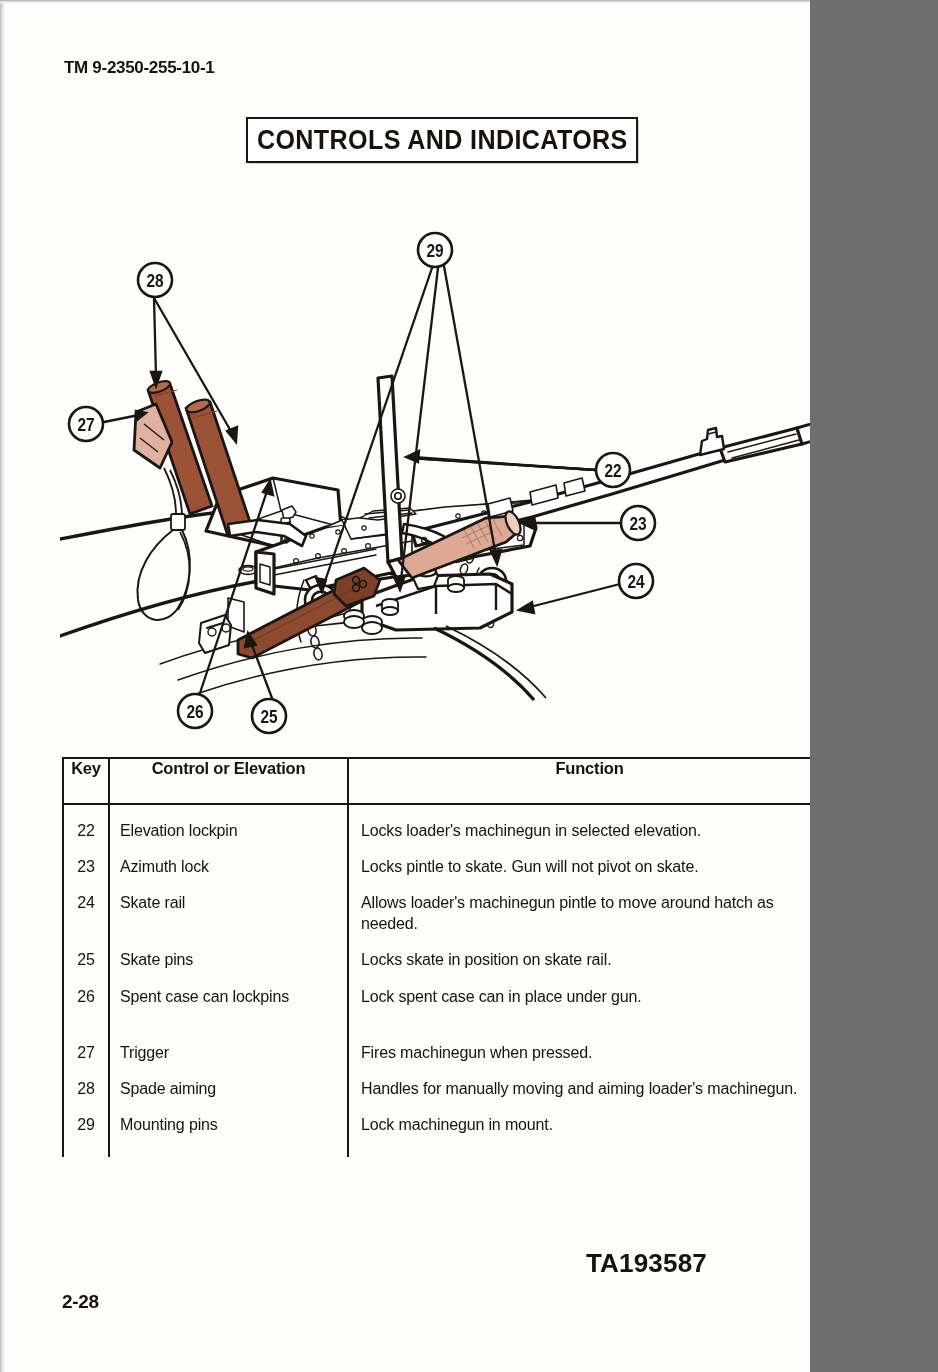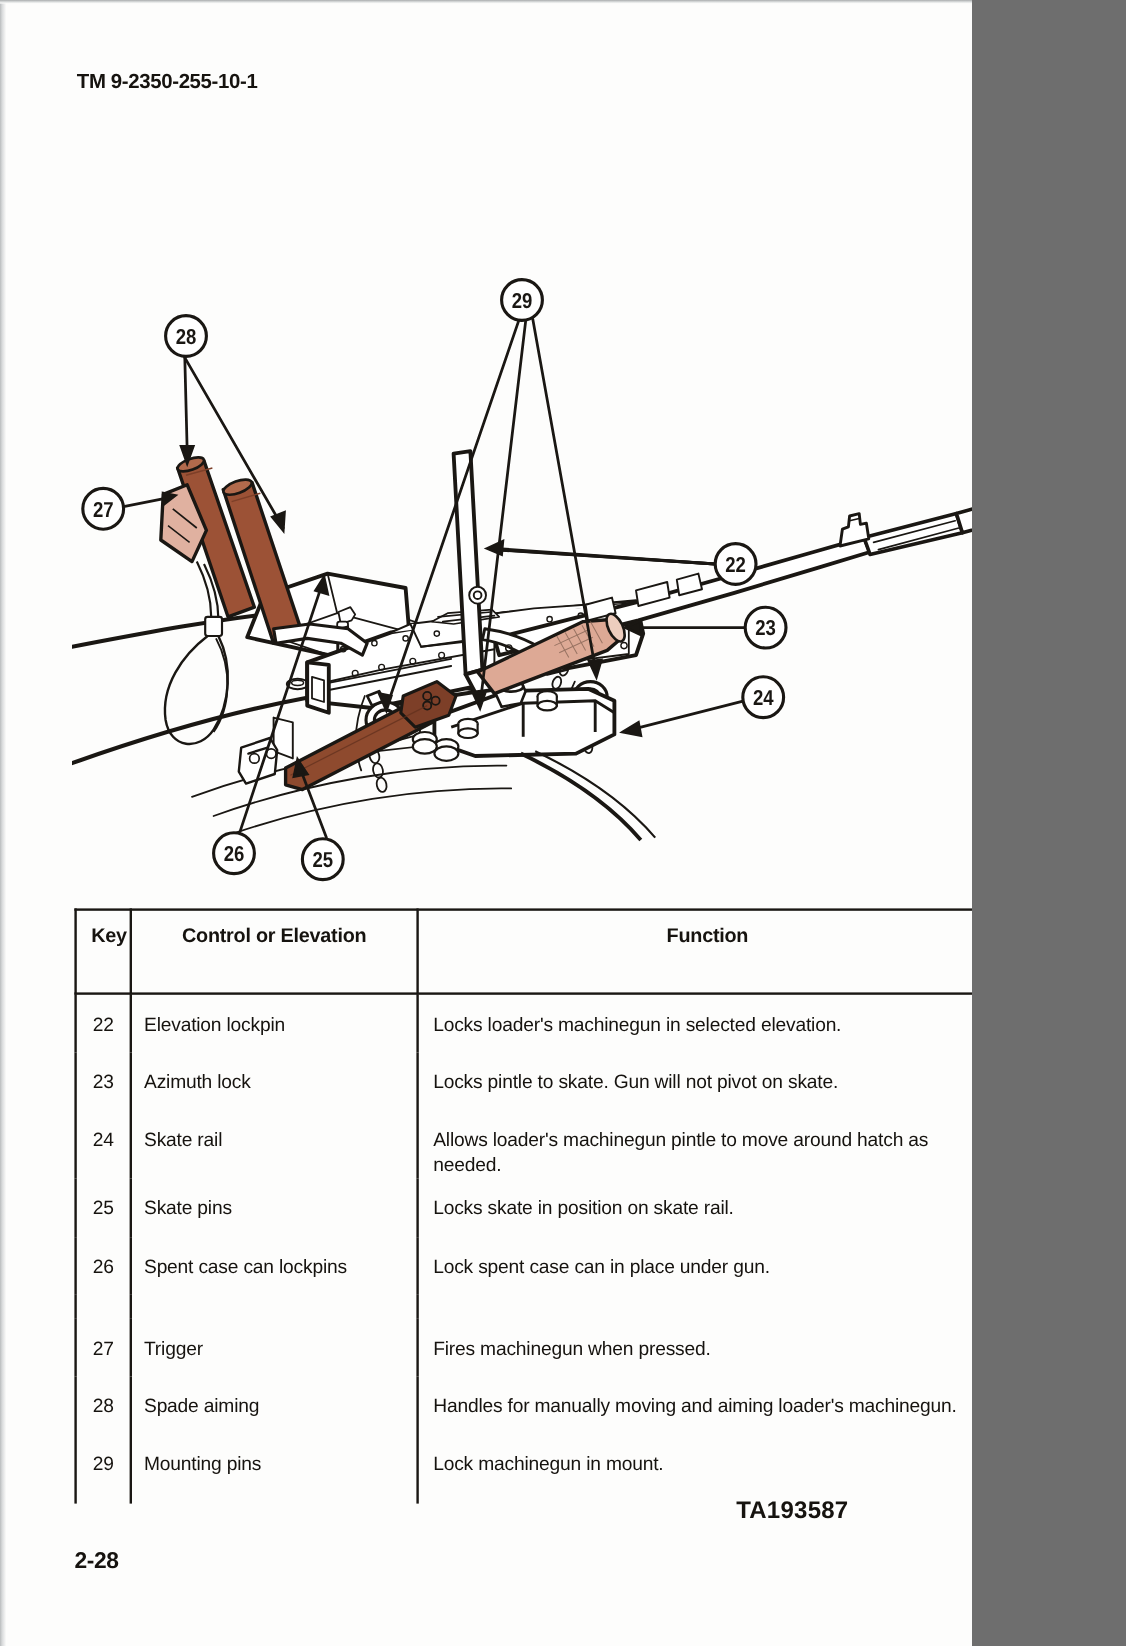--- a/index.html
+++ b/index.html
@@ -61,21 +61,21 @@
     position:absolute;left:62px;top:757px;width:770px;
   }
   table.kt{
     border-collapse:collapse;width:100%;
     table-layout:fixed;
   }
   table.kt th,table.kt td{
     border-left:2.5px solid #1a1713;
     border-right:2.5px solid #1a1713;
     vertical-align:top;
-    padding:12px;
+    padding:0;
   }
   .thead-row th{
     border-top:2.5px solid #1a1713;
     border-bottom:2.5px solid #1a1713;
     text-align:center;
     font-size:16.5px;font-weight:bold;color:#16130f;
     height:44px;
     letter-spacing:-.2px;
   }
   .col-key{width:46px;}
@@ -88,21 +88,21 @@
     text-align:center;padding-top:15px;
   }
   tbody tr td.c-ctrl{padding:15px 6px 0 10px;}
   tbody tr td.c-fn{padding:15px 10px 0 12px;}
   tbody tr.r-gap td{height:20px;padding:0;}
   tbody tr:last-child td{padding-bottom:22px;}
 
   
   .ta-code{
     position:absolute;right:103px;top:1248px;
-    font-size:20px;font-weight:bold;color:#16130f;letter-spacing:.2px;
+    font-size:26px;font-weight:bold;color:#16130f;letter-spacing:.2px;
   }
   .page-no{
     position:absolute;left:62px;top:1291px;
     font-size:19px;font-weight:bold;color:#16130f;letter-spacing:-.3px;
   }
 
   
   .hole{
     position:absolute;border-radius:50%;
     background:radial-gradient(circle at 46% 62%,#eceeef 0%,#dfe2e3 55%,#c6cacb 82%,#9da2a4 100%);
@@ -110,20 +110,25 @@
   }
   .speck{position:absolute;border-radius:35%;}
 </style>
 </head>
 <body>
 
 <div id="page">
 
   <div class="tm-number">TM 9-2350-255-10-1</div>
 
+  <div class="banner">
+    <div class="banner-inner">
+      <span class="banner-title">CONTROLS AND INDICATORS</span>
+    </div>
+  </div>
 
 
   <div id="figure">
   <svg viewBox="0 0 790 510" xmlns="http://www.w3.org/2000/svg">
     <defs>
       <g id="co-ring">
         <circle r="17" fill="#ffffff" stroke="#1a1713" stroke-width="2.6"></circle>
       </g>
     </defs>
 

